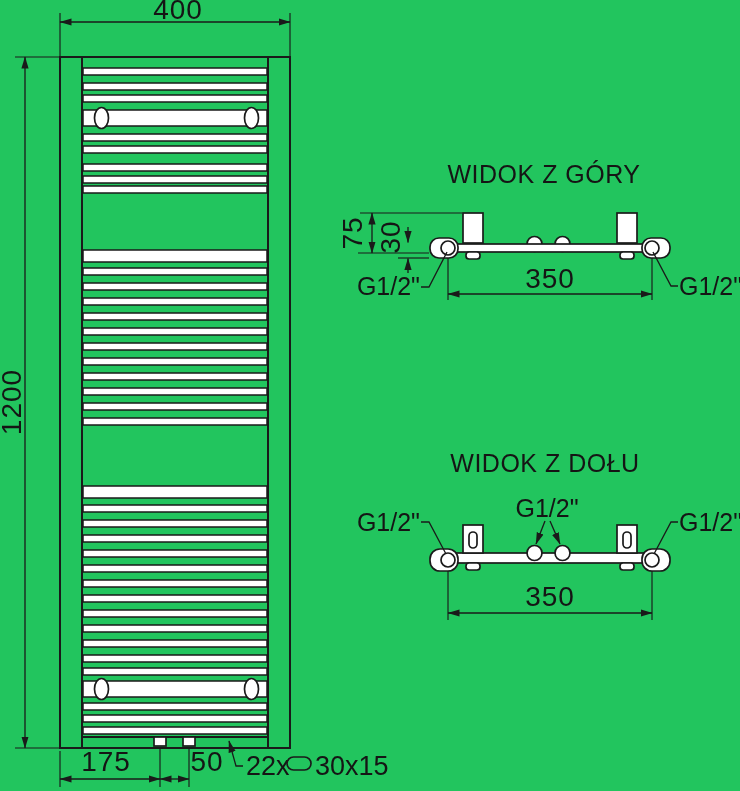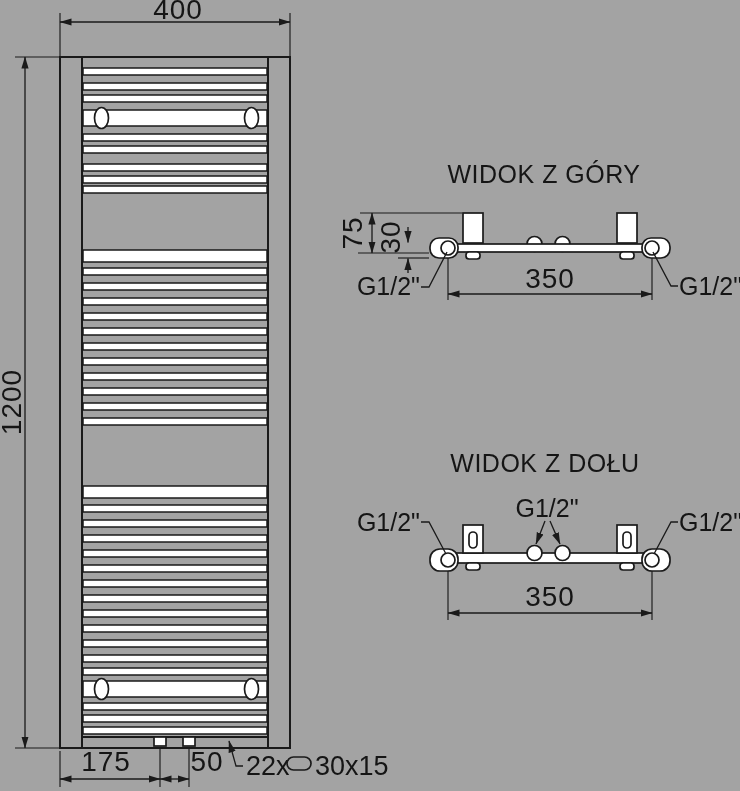--- a/index.html
+++ b/index.html
@@ -1,16 +1,16 @@
 <!DOCTYPE html>
 <html><head>
 <meta charset="utf-8">
 <style>
   html,body{margin:0;padding:0;background:#fff;}
-  .canvas{position:relative;width:740px;height:791px;background:#a3a3a3;overflow:hidden;}
+  .canvas{position:relative;width:740px;height:791px;background:#22c55e;overflow:hidden;}
   svg{display:block;}
   
   .s2   {stroke:#1a1a1a;stroke-width:2;fill:none;}
   .s16  {stroke:#1a1a1a;stroke-width:1.7;fill:none;}
   .wfill{fill:#fff;}
   .dim  {stroke:#1a1a1a;stroke-width:1.3;fill:none;}
   .ext  {stroke:#1a1a1a;stroke-width:1.15;fill:none;}
   #rungs rect{fill:#fff;stroke:#1a1a1a;stroke-width:1.5;}
   #rungs ellipse{fill:#fff;stroke:#1a1a1a;stroke-width:1.7;}
   text{fill:#151515;}

